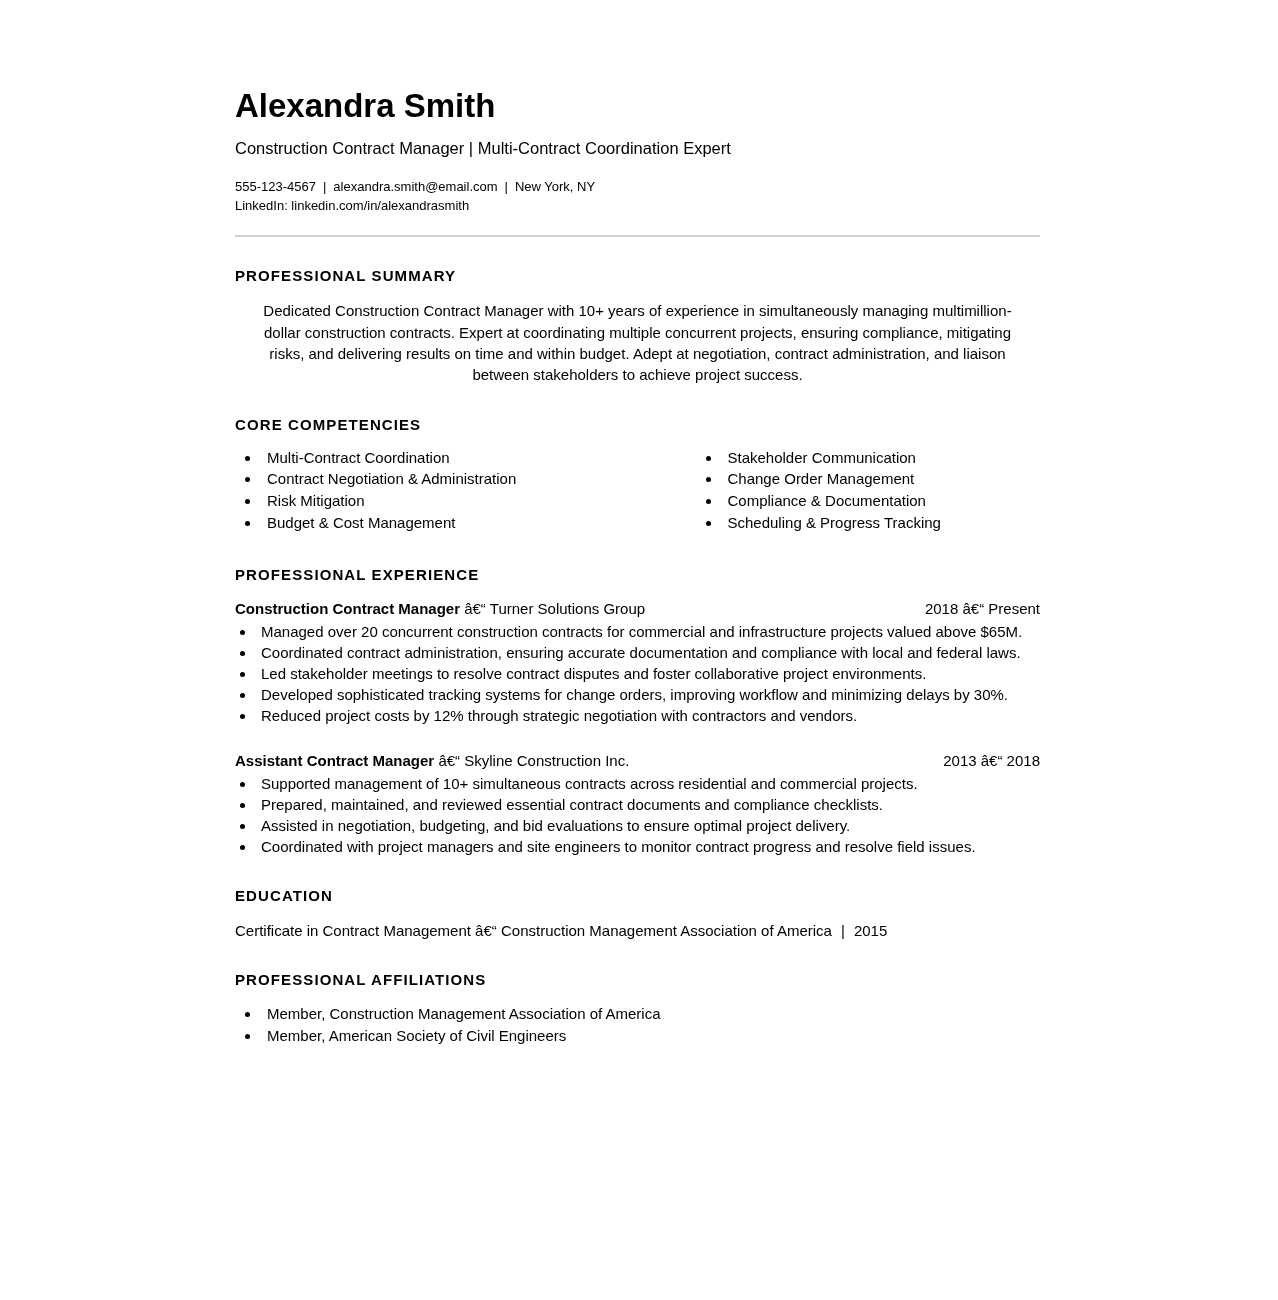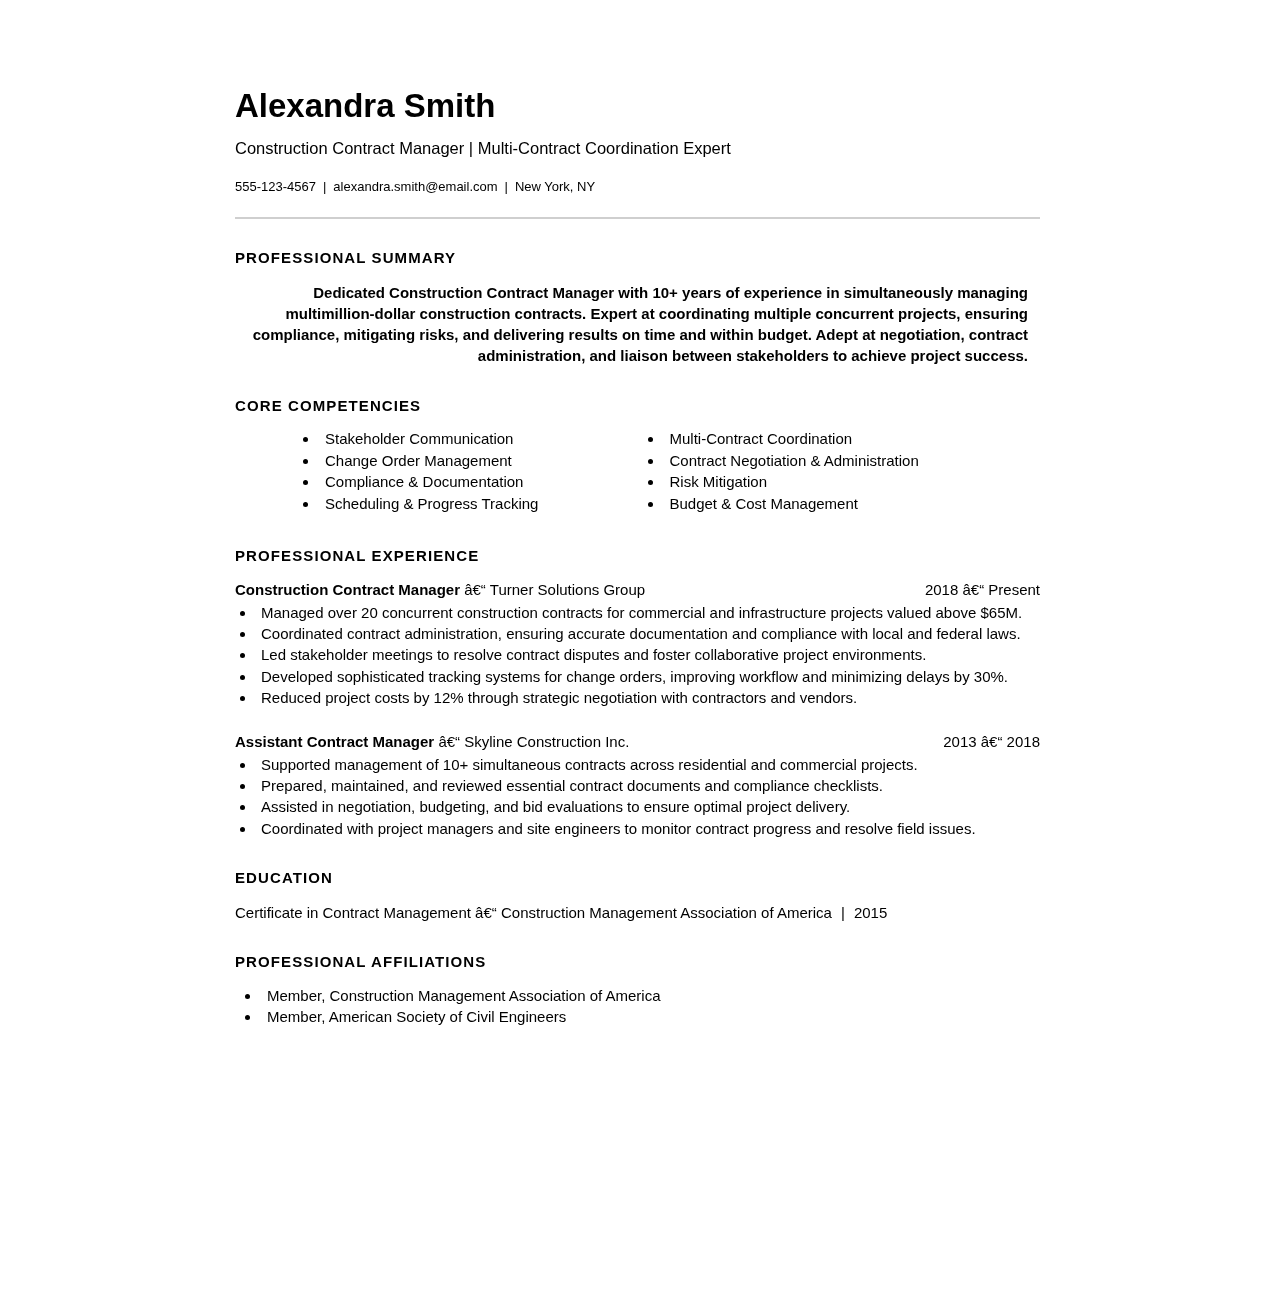--- a/index.html
+++ b/index.html
@@ -61,22 +61,21 @@
     font-size: 15px;
     font-weight: bold;
     letter-spacing: 1.1px;
     text-transform: uppercase;
     margin: 1px 0 16px 0;
   }
   .summary-text {
     font-size: 15px;
     line-height: 1.42;
     margin: 12px;
-    text-align: right;
-    font-weight: bold;
+    text-align: center;
   }
 
   
   .comp-wrap {
     display: flex;
     gap: 0;
   }
   .comp-col {
     width: 50%;
     box-sizing: border-box;
@@ -173,47 +172,48 @@
 
 <div class="page">
 <div class="resume">
 
   <div>
     <h1 class="name">Alexandra Smith</h1>
     <div class="headline">Construction Contract Manager | Multi-Contract Coordination Expert</div>
     <div class="contact-line">
       <span>555-123-4567</span><span class="sep">|</span><span>alexandra.smith@email.com</span><span class="sep">|</span><span>New York, NY</span>
     </div>
+    <div class="contact-line">LinkedIn: linkedin.com/in/alexandrasmith</div>
     <hr class="rule">
   </div>
 
   <div class="section">
     <div class="section-title">PROFESSIONAL SUMMARY</div>
     <p class="summary-text">Dedicated Construction Contract Manager with 10+ years of experience in simultaneously managing multimillion-dollar construction contracts. Expert at coordinating multiple concurrent projects, ensuring compliance, mitigating risks, and delivering results on time and within budget. Adept at negotiation, contract administration, and liaison between stakeholders to achieve project success.</p>
   </div>
 
   <div class="section">
     <div class="section-title">CORE COMPETENCIES</div>
     <div class="comp-wrap">
+      <div class="comp-col">
+        <ul class="comp-list">
+          <li>Multi-Contract Coordination</li>
+          <li>Contract Negotiation &amp; Administration</li>
+          <li>Risk Mitigation</li>
+          <li>Budget &amp; Cost Management</li>
+        </ul>
+      </div>
       <div class="comp-col right">
         <ul class="comp-list">
           <li>Stakeholder Communication</li>
           <li>Change Order Management</li>
           <li>Compliance &amp; Documentation</li>
           <li>Scheduling &amp; Progress Tracking</li>
         </ul>
       </div>
-      <div class="comp-col">
-        <ul class="comp-list">
-          <li>Multi-Contract Coordination</li>
-          <li>Contract Negotiation &amp; Administration</li>
-          <li>Risk Mitigation</li>
-          <li>Budget &amp; Cost Management</li>
-        </ul>
-      </div>
     </div>
   </div>
 
   <div class="section">
     <div class="section-title">PROFESSIONAL EXPERIENCE</div>
 
     <div class="job">
       <div class="job-head">
         <div class="job-heading-left"><span class="job-title">Construction Contract Manager</span> <span class="job-dash">â€“</span> <span class="job-company">Turner Solutions Group</span></div>
         <div class="job-dates">2018 â€“ Present</div>

